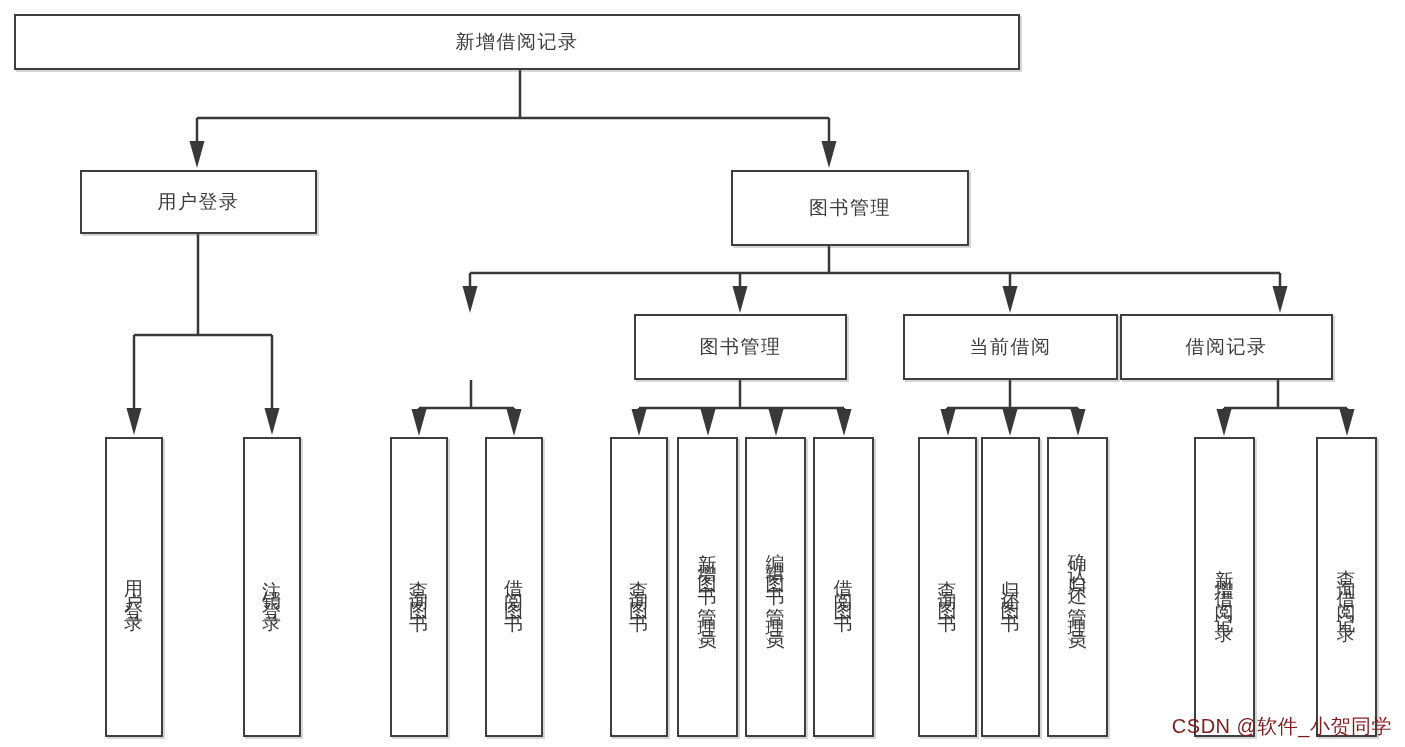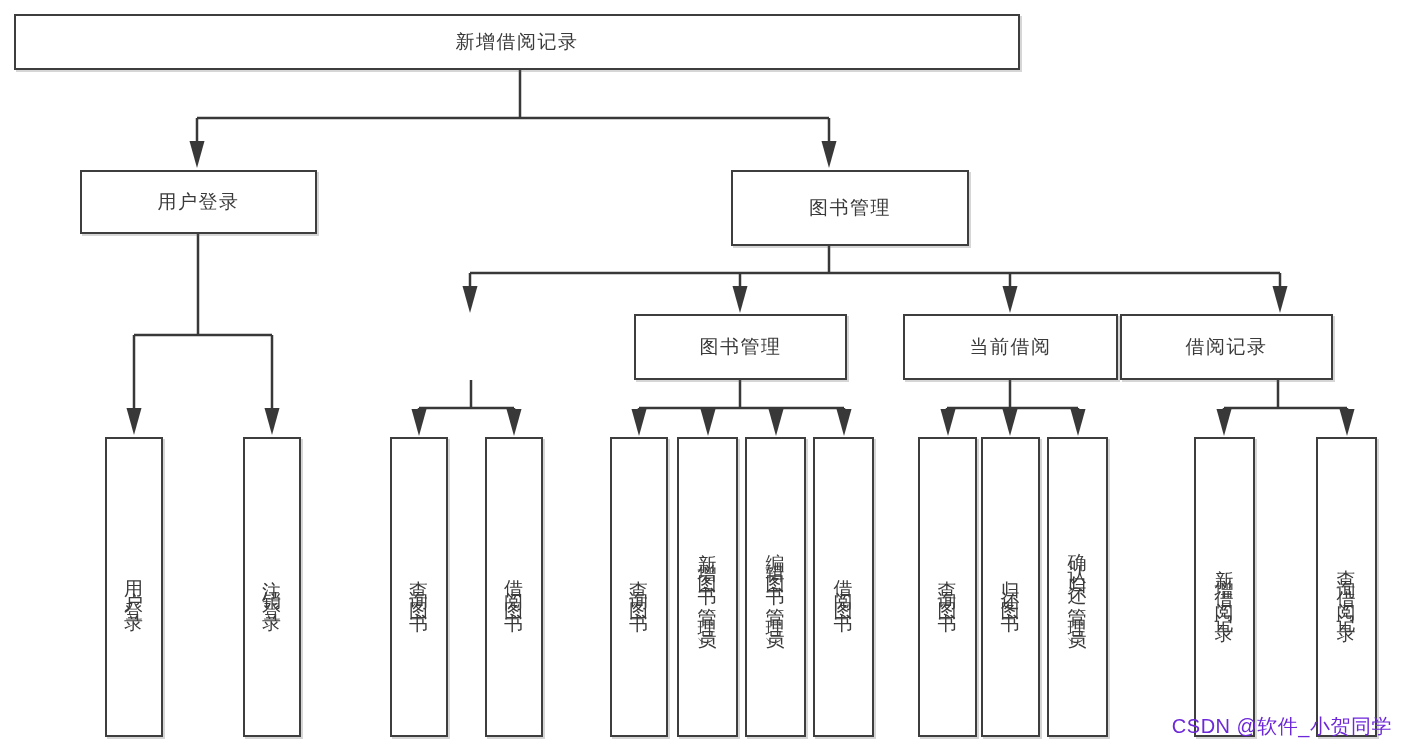--- a/index.html
+++ b/index.html
@@ -14,21 +14,21 @@
     box-shadow:2px 2px 0 rgba(90,90,90,0.25);
     display:flex;align-items:center;justify-content:center;
   }
   .hbox{font-size:19px;letter-spacing:1.5px;}
   .vbox{top:437px;height:300px;}
   .vtext{
     writing-mode:vertical-rl;text-orientation:mixed;
     font-size:19px;line-height:1;letter-spacing:11px;
   }
   .watermark{
-    position:absolute;z-index:4;color:#6d28d9;font-size:20px;letter-spacing:0.5px;
+    position:absolute;z-index:4;color:#7f1d1d;font-size:20px;letter-spacing:0.5px;
     white-space:nowrap;
     margin-left:20px;
   }
 </style>
 </head>
 <body>
 
 <div class="canvas">
 
   <svg class="connectors" viewBox="0 0 1405 747" xmlns="http://www.w3.org/2000/svg">

